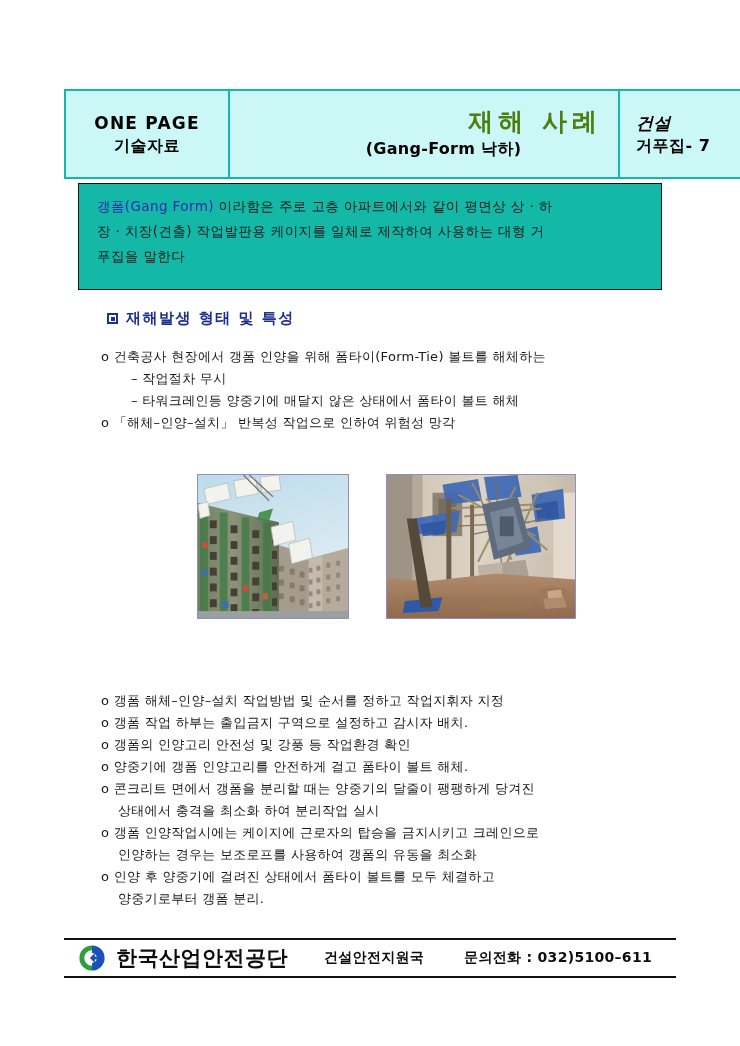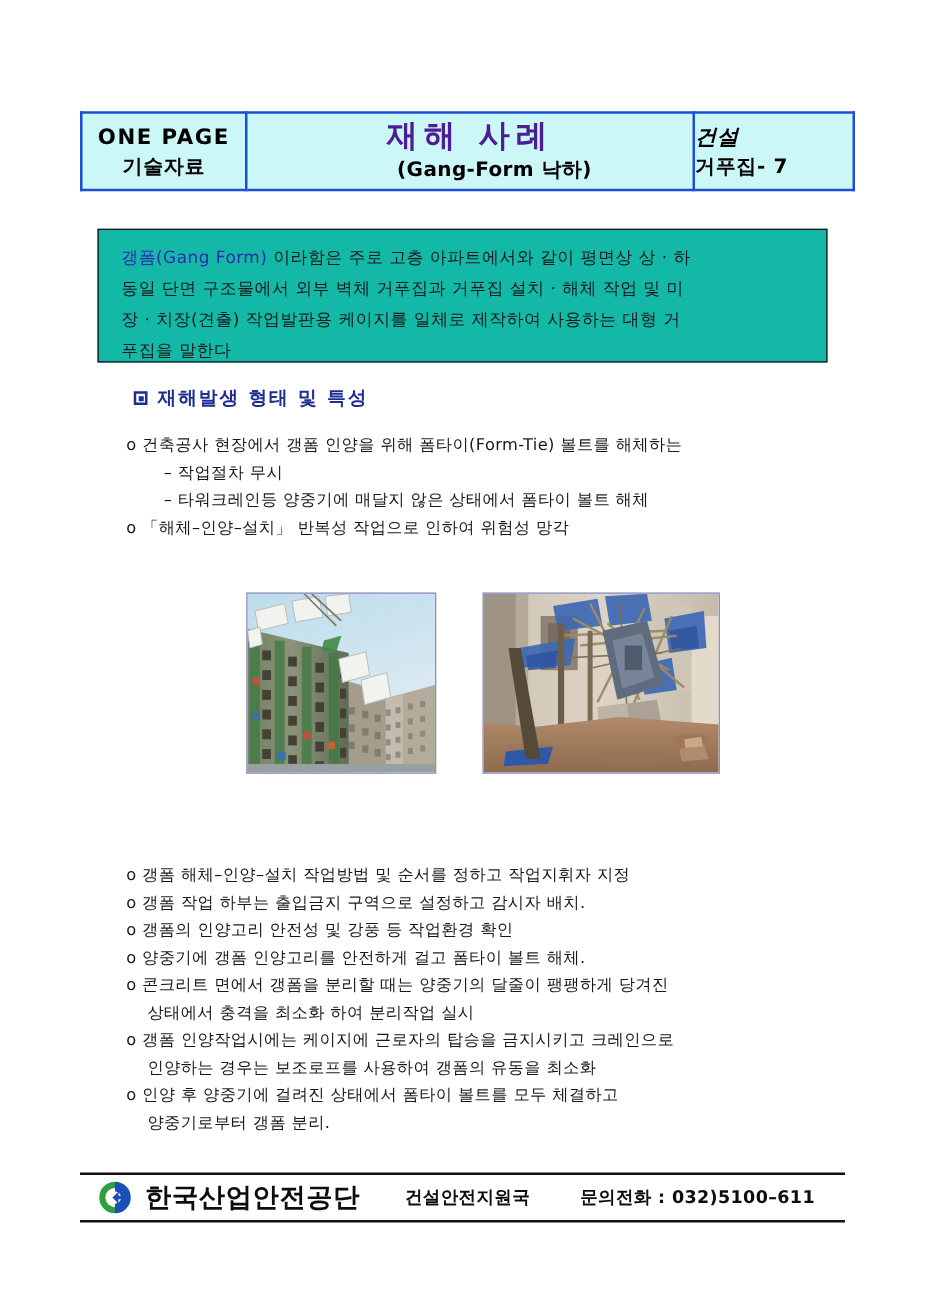--- a/index.html
+++ b/index.html
@@ -27,23 +27,23 @@
   .header-table {
     position: absolute;
     left: 64px;
     top: 89px;
     width: 612px;
     height: 64px;
     border-collapse: collapse;
     table-layout: fixed;
   }
   .header-table td {
-    border: 2px solid #1d4ed8;
+    border: 2px solid #14b8a6;
     background: #ccf7f7;
-    padding: 0;
+    padding: 16px;
     vertical-align: middle;
   }
   .hdr-cell-left { width: 130px; text-align: center; }
   .hdr-cell-mid  { width: 356px; text-align: center; }
   .hdr-cell-right{ width: 126px; text-align: left; padding-left: 12px; }
 
   .hdr-one-page {
     font-size: 17px;
     font-weight: bold;
     letter-spacing: 1.2px;
@@ -55,21 +55,22 @@
     font-weight: bold;
     letter-spacing: 0.5px;
     line-height: 1.35;
     color: #000;
   }
   .hdr-title-main {
     font-size: 25px;
     font-weight: bold;
     letter-spacing: 5px;
     line-height: 1.2;
-    color: #4c1d95;
+    color: #4d7c0f;
+    text-align: right;
   }
   .hdr-title-sub {
     font-size: 16px;
     font-weight: bold;
     letter-spacing: 0.3px;
     line-height: 1.5;
     color: #000;
     margin-left: 39px;
   }
   .hdr-right-l1 {
@@ -227,21 +228,20 @@
       <td class="hdr-cell-right">
         <div class="hdr-right-l1">건설</div>
         <div class="hdr-right-l2">거푸집- 7</div>
       </td>
     </tr>
   </tbody>
     </table>
 
   <div class="yellow-box">
     <div class="yellow-line"><span class="accent-blue">갱폼(Gang Form)</span><span> 이라함은 주로 고층 아파트에서와 같이 평면상  상 · 하</span></div>
-    <div class="yellow-line">동일 단면 구조물에서 외부 벽체 거푸집과 거푸집 설치 · 해체 작업 및 미</div>
     <div class="yellow-line">장 · 치장(견출) 작업발판용 케이지를 일체로 제작하여 사용하는  대형 거</div>
     <div class="yellow-line">푸집을 말한다</div>
   </div>
 
   <div class="section-heading" id="heading-damage">
     <span class="sq-marker"></span>
     <span>재해발생 형태 및 특성</span>
   </div>
 
   <div class="bullet-block" id="damage-bullets">

